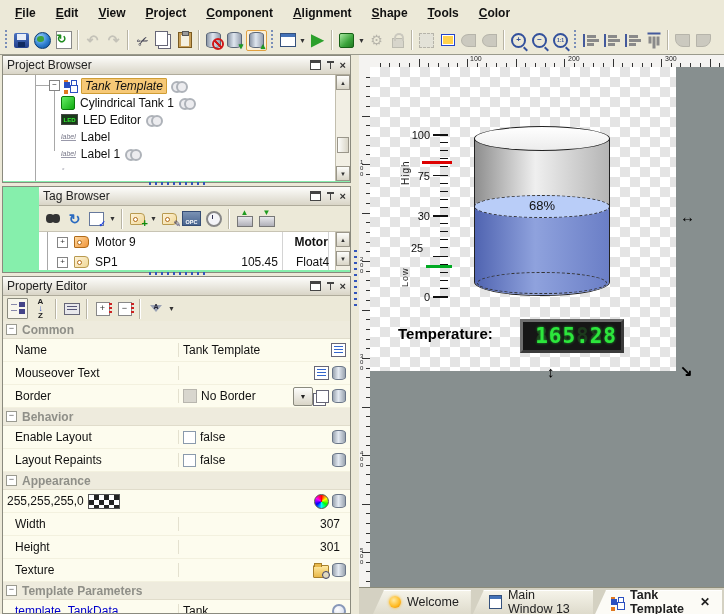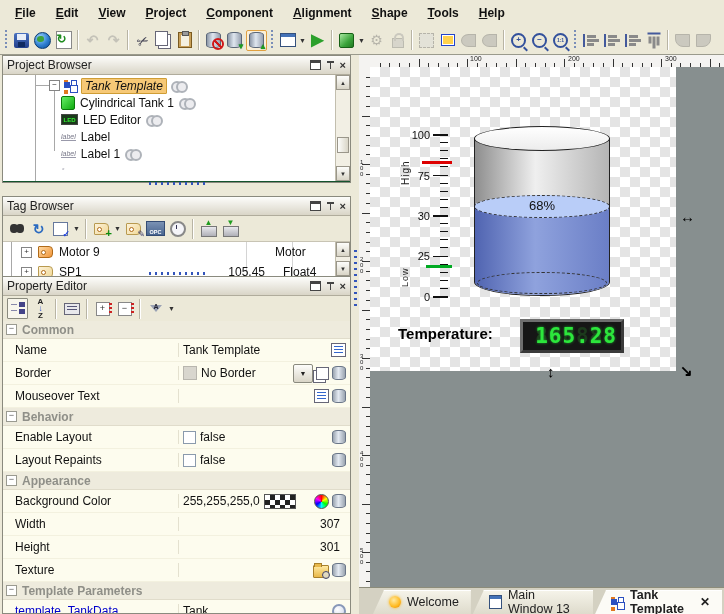--- a/index.html
+++ b/index.html
@@ -50,21 +50,21 @@
   .shape-ic{width:13px;height:11px;background:#9a9a9a;border-radius:50% 0 0 50%;border:1px solid #666;}
   .mag{width:11px;height:11px;border:2px solid #33519c;border-radius:50%;position:relative;display:flex;align-items:center;justify-content:center;font-size:8px;font-weight:bold;color:#33519c;}
   .mag::after{content:"";position:absolute;right:-4px;bottom:-4px;width:5px;height:2px;background:#33519c;transform:rotate(45deg);}
   .dist-ic{width:14px;height:13px;background:
       linear-gradient(#8a8a8a 0 0) 2px 1px/9px 3px no-repeat,
       linear-gradient(#8a8a8a 0 0) 2px 5px/12px 3px no-repeat,
       linear-gradient(#8a8a8a 0 0) 2px 9px/7px 3px no-repeat;
       border-left:2px solid #445a9c;}
   
   #left{position:absolute;left:0;top:55px;width:353px;bottom:0;background:#ece9d8;border-right:1px solid #9a9a8c;}
-  .dock{position:absolute;left:2px;right:2px;border:1px solid #8a8a7e;background:#14532d;}
+  .dock{position:absolute;left:2px;right:2px;border:1px solid #8a8a7e;background:#86efac;}
   .dock-head{height:18px;background:linear-gradient(#fdfdfb,#d9d5c7);border-bottom:1px solid #b0ac9c;
              display:flex;align-items:center;padding:0 4px;font-size:12px;color:#222;}
   .dock-title{flex:1;}
   .dock-btns{display:flex;gap:5px;align-items:center;}
   .float-btn{width:9px;height:8px;border:1px solid #444;position:relative;background:#fff;}
   .float-btn::before{content:"";position:absolute;left:0;top:0;right:0;height:2px;background:#444;}
   .pin-btn{width:9px;height:10px;position:relative;}
   .pin-btn::before{content:"";position:absolute;left:1px;top:1px;width:7px;height:2px;background:#444;}
   .pin-btn::after{content:"";position:absolute;left:4px;top:1px;width:1.5px;height:8px;background:#444;}
   .close-btn{font-size:11px;font-weight:bold;color:#333;line-height:1;}
@@ -208,21 +208,21 @@
 
   <div id="menubar">
     <span class="menu-item">File</span>
     <span class="menu-item">Edit</span>
     <span class="menu-item">View</span>
     <span class="menu-item">Project</span>
     <span class="menu-item">Component</span>
     <span class="menu-item">Alignment</span>
     <span class="menu-item">Shape</span>
     <span class="menu-item">Tools</span>
-    <span class="menu-item">Help</span>
+    <span class="menu-item">Color</span>
   </div>
 
   <div id="toolbar">
     <span class="tgrip"></span>
     <span class="i">
         <span class="floppy"></span>
       </span>
     <span class="i">
         <span class="globe"></span>
       </span>
@@ -357,21 +357,21 @@
           <div class="sb-btn" style="top:0;">▲</div>
           <div class="sb-thumb" style="bottom:28px;"></div>
           <div class="sb-btn" style="bottom:0;">▼</div>
         </div>
       </div>
     </div>
     <div class="splitter" style="top:126px;">
         <span class="dots"></span>
       </div>
 
-    <div class="dock" style="top:141px;height:85px;">
+    <div class="dock" style="top:131px;height:85px;padding-left:36px;">
       <div class="dock-head">
         <span class="dock-title">Tag Browser</span>
         <span class="dock-btns">
           <span class="float-btn"></span>
           <span class="pin-btn"></span>
           <span class="close-btn">×</span>
         </span>
       </div>
       <div class="tb-toolbar">
         <span class="i">
@@ -406,21 +406,21 @@
       </div>
       <div class="tb-table" style="height:38px;">
         <div class="guide-v" style="left:8px;top:0;bottom:0;"></div>
         <div class="tb-col-line" style="left:243px;"></div>
         <div class="tb-col-line" style="left:289px;"></div>
         <div class="tb-row" style="top:0;">
           <span class="expander" style="margin-left:18px;">+</span>
           <span class="tag-ic" style="margin-left:6px;"></span>
           <span style="margin-left:6px;width:160px;overflow:hidden;">Motor 9</span>
           <span style="width:46px;text-align:right;"></span>
-          <span style="margin-left:10px;overflow:hidden;white-space:nowrap;width:44px;">Motor</span>
+          <span style="margin-left:10px;overflow:hidden;white-space:nowrap;width:44px;font-weight:bold;">Motor</span>
         </div>
         <div class="tb-row" style="top:20px;">
           <span class="expander" style="margin-left:18px;">+</span>
           <span class="tag-ic pale" style="margin-left:6px;"></span>
           <span style="margin-left:6px;width:160px;overflow:hidden;">SP1</span>
           <span style="width:46px;text-align:right;">105.45</span>
           <span style="margin-left:18px;overflow:hidden;white-space:nowrap;width:44px;">Float4</span>
         </div>
         <div class="sb" style="width:14px;">
           <div class="sb-btn" style="top:0;">▲</div>
@@ -471,39 +471,39 @@
           <span>Common</span>
         </div>
         <div class="pe-row">
           <span class="pe-name">Name</span>
           <span class="pe-val">Tank Template</span>
           <span class="pe-icons">
               <span class="txted-ic"></span>
             </span>
         </div>
         <div class="pe-row">
+          <span class="pe-name">Mouseover Text</span>
+          <span class="pe-val"></span>
+          <span class="pe-icons">
+            <span class="txted-ic"></span>
+            <span class="bind-cyl"></span>
+          </span>
+        </div>
+        <div class="pe-row">
           <span class="pe-name">Border</span>
           <span class="pe-val">
             <span class="swatch"></span>
             <span>No Border</span>
           </span>
           <span class="pe-icons">
             <span class="combo-btn">▼</span>
             <span class="dup-ic"></span>
             <span class="bind-cyl"></span>
           </span>
         </div>
-        <div class="pe-row">
-          <span class="pe-name">Mouseover Text</span>
-          <span class="pe-val"></span>
-          <span class="pe-icons">
-            <span class="txted-ic"></span>
-            <span class="bind-cyl"></span>
-          </span>
-        </div>
         <div class="pe-sec">
           <span class="sec-box">−</span>
           <span>Behavior</span>
         </div>
         <div class="pe-row">
           <span class="pe-name">Enable Layout</span>
           <span class="pe-val">
             <span class="cb"></span>
             <span>false</span>
           </span>
@@ -519,21 +519,20 @@
           </span>
           <span class="pe-icons">
               <span class="bind-cyl"></span>
             </span>
         </div>
         <div class="pe-sec">
           <span class="sec-box">−</span>
           <span>Appearance</span>
         </div>
         <div class="pe-row">
-          <span class="pe-name">Background Color</span>
           <span class="pe-val">
             <span>255,255,255,0</span>
             <span class="checker-sw"></span>
           </span>
           <span class="pe-icons">
             <span class="wheel-ic"></span>
             <span class="bind-cyl"></span>
           </span>
         </div>
         <div class="pe-row">
@@ -584,21 +583,21 @@
       <span class="rl-num" style="top:383px;">400</span>
       <span class="rl-num" style="top:480px;">500</span>
     </div>
     <div id="viewport">
       <div id="template">
 
         <div id="scale">
           <span class="tick-num" style="top:10px;">100</span>
           <span class="tick-num" style="top:50.5px;">75</span>
           <span class="tick-num" style="top:91px;">30</span>
-          <span class="tick-num" style="top:131px;">25</span>
+          <span class="tick-num" style="top:123px;text-align:center;">25</span>
           <span class="tick-num" style="top:172px;">0</span>
           <span class="tick-long" style="top:9px;"></span>
           <span class="tick-long" style="top:49.5px;"></span>
           <span class="tick-long" style="top:90px;"></span>
           <span class="tick-long" style="top:130.5px;"></span>
           <span class="tick-long" style="top:171px;"></span>
           <span class="minor-ticks"></span>
           <span class="hl-line" style="left:24px;width:30px;top:36px;background:#dd0000;"></span>
           <span class="hl-line" style="left:28px;width:26px;top:140px;background:#00aa22;"></span>
           <span class="rot-label" style="left:2px;top:12px;height:48px;">High</span>

